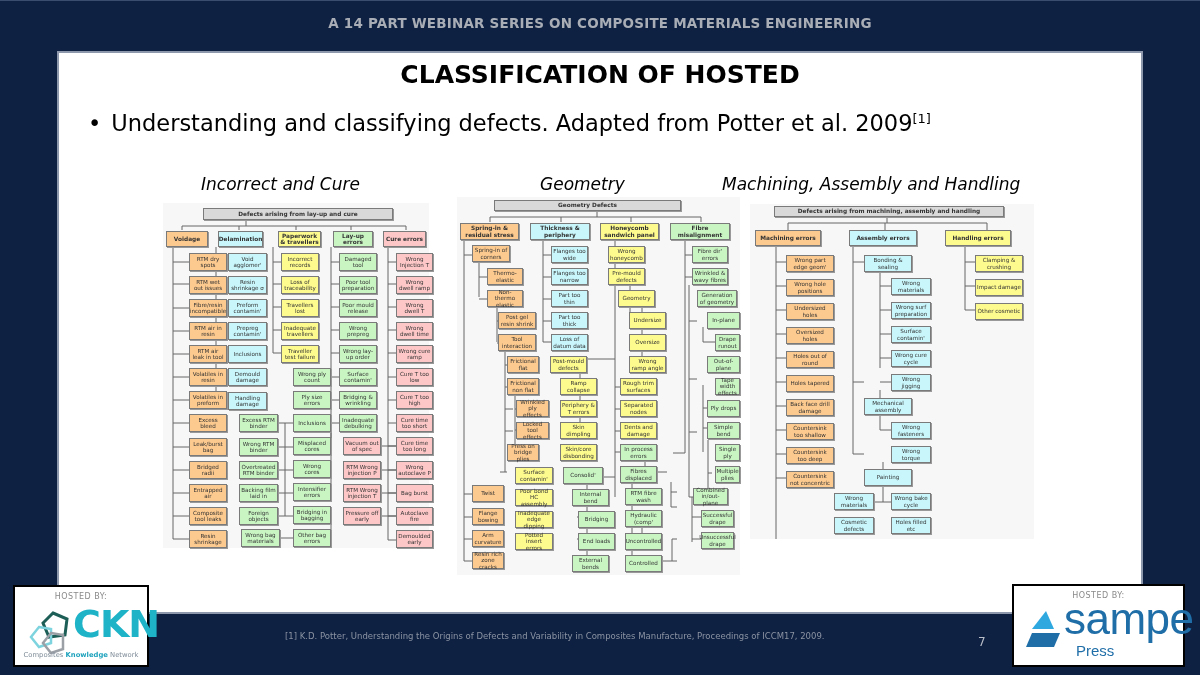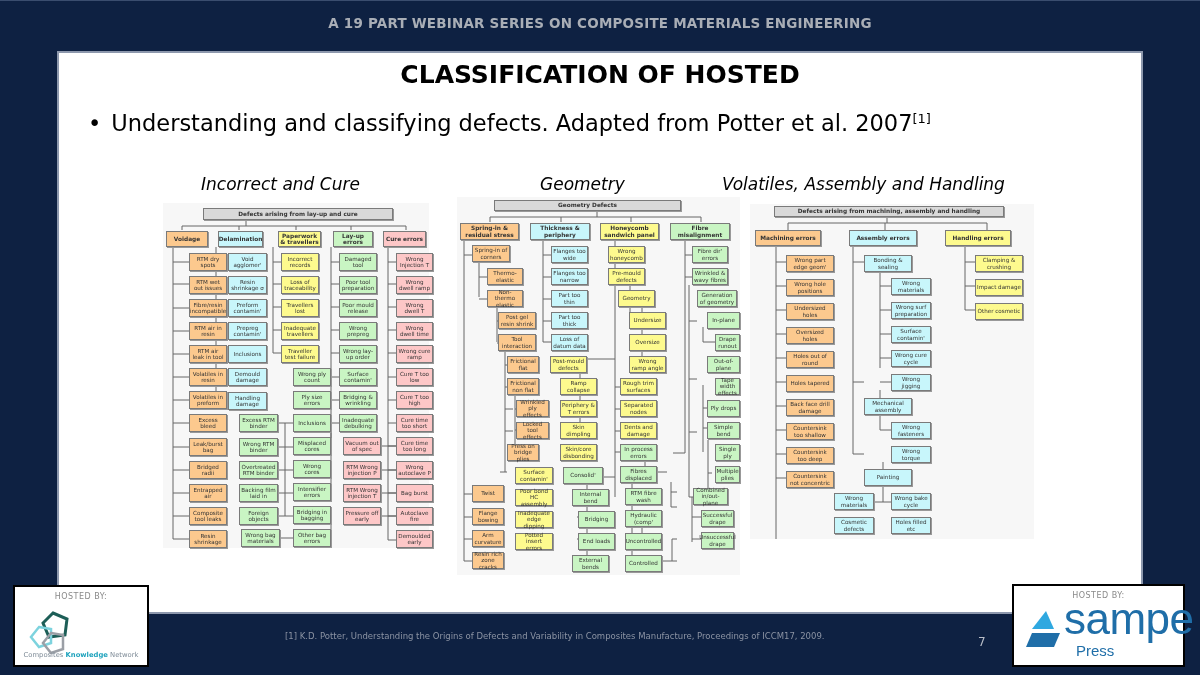--- a/index.html
+++ b/index.html
@@ -29,30 +29,30 @@
   .ckn-text{position:absolute;left:58px;top:15px;font-family:"DejaVu Sans",sans-serif;font-weight:bold;font-size:38px;color:#1fb3c8;letter-spacing:-1px;}
   .ckn-sub{position:absolute;left:0;width:100%;text-align:center;top:64px;font-family:"DejaVu Sans",sans-serif;font-size:6.8px;color:#7d8a96;}
   .ckn-sub b{color:#1fa3bd;}
   .sampe-text{position:absolute;left:50px;top:8px;font-family:"Liberation Sans",sans-serif;font-size:44px;color:#1f6ea8;letter-spacing:-0.5px;}
   .canada{position:absolute;left:62px;top:56px;font-family:"Liberation Sans",sans-serif;font-size:15px;color:#1f6ea8;}
 </style>
 </head>
 <body>
 
 <div class="topbar">
-  <div class="series">A 19 PART WEBINAR SERIES ON COMPOSITE MATERIALS ENGINEERING</div>
+  <div class="series">A 14 PART WEBINAR SERIES ON COMPOSITE MATERIALS ENGINEERING</div>
 </div>
 
 <div class="slide"></div>
 <div class="title">CLASSIFICATION OF HOSTED</div>
-<div class="bullet"><span class="dot">•</span><span>Understanding and classifying defects. Adapted from Potter et al. 2007</span><sup>[1]</sup></div>
+<div class="bullet"><span class="dot">•</span><span>Understanding and classifying defects. Adapted from Potter et al. 2009</span><sup>[1]</sup></div>
 
 <div class="sub" style="left:201px">Incorrect and Cure</div>
 <div class="sub" style="left:540px">Geometry</div>
-<div class="sub" style="left:722px">Volatiles, Assembly and Handling</div>
+<div class="sub" style="left:722px">Machining, Assembly and Handling</div>
 
 <div class="diag" style="left:163px;top:203px;width:266px;height:345px;">
   <svg class="lines" width="266" height="345">
     <g stroke="#666" stroke-width="1" fill="none">
       <path d="M83 17 V23 M19 23 H243 M19 23 V27 M76 23 V27 M133 23 V27 M188 23 V27 M243 23 V27"></path>
       <path d="M10 44 V336 M10 59 H26 M10 81 H26 M10 105 H26 M10 128 H26 M10 151 H26 M10 174 H26 M10 197 H26 M10 220 H26 M10 244 H26 M10 267 H26 M10 290 H26 M10 313 H26 M10 336 H26"></path>
       <path d="M53 44 V198 M53 59 H65 M53 81 H65 M53 104 H65 M53 127 H65 M53 150 H65 M53 174 H65 M53 198 H65"></path>
       <path d="M110 44 V150 M110 59 H118 M110 81 H118 M110 104 H118 M110 127 H118 M110 150 H118"></path>
       <path d="M168 44 V245 M168 59 H176 M168 81 H176 M168 104 H176 M168 127 H176 M168 150 H176 M168 174 H176 M168 197 H176 M168 220 H176"></path>
       <path d="M225 44 V337 M225 59 H233 M225 81 H233 M225 104 H233 M225 127 H233 M225 150 H233 M225 174 H233 M225 197 H233 M225 220 H233 M225 243 H233 M225 267 H233 M225 290 H233 M225 313 H233 M225 337 H233"></path>
@@ -280,20 +280,21 @@
 <div class="ref">[1] K.D. Potter, Understanding the Origins of Defects and Variability in Composites Manufacture, Proceedings of ICCM17, 2009.</div>
 <div class="pagenum">7</div>
 
 <div class="logo" style="left:13px;top:585px;width:136px;height:82px;">
   <div class="hosted">HOSTED BY:</div>
   <svg width="60" height="50" style="position:absolute;left:10px;top:20px;">
     <polygon points="28,6 42,12 40,28 24,30 18,16" fill="none" stroke="#1d5e57" stroke-width="3"></polygon>
     <polygon points="14,20 26,22 26,36 14,40 6,30" fill="none" stroke="#7dd3de" stroke-width="2.5"></polygon>
     <polygon points="26,26 38,28 38,42 26,46 18,36" fill="none" stroke="#9b9fa6" stroke-width="2.5"></polygon>
   </svg>
+  <div class="ckn-text">CKN</div>
   <div class="ckn-sub"><span>Composites </span><b>Knowledge</b><span> Network</span></div>
 </div>
 
 <div class="logo" style="left:1012px;top:584px;width:173px;height:83px;">
   <div class="hosted">HOSTED BY:</div>
   <svg width="40" height="40" style="position:absolute;left:10px;top:23px;">
     <polygon points="22,2 30,20 8,20" fill="#2fa8e0"></polygon>
     <polygon points="8,24 36,24 30,38 2,38" fill="#1f6ea8"></polygon>
   </svg>
   <div class="sampe-text">sampe</div>

